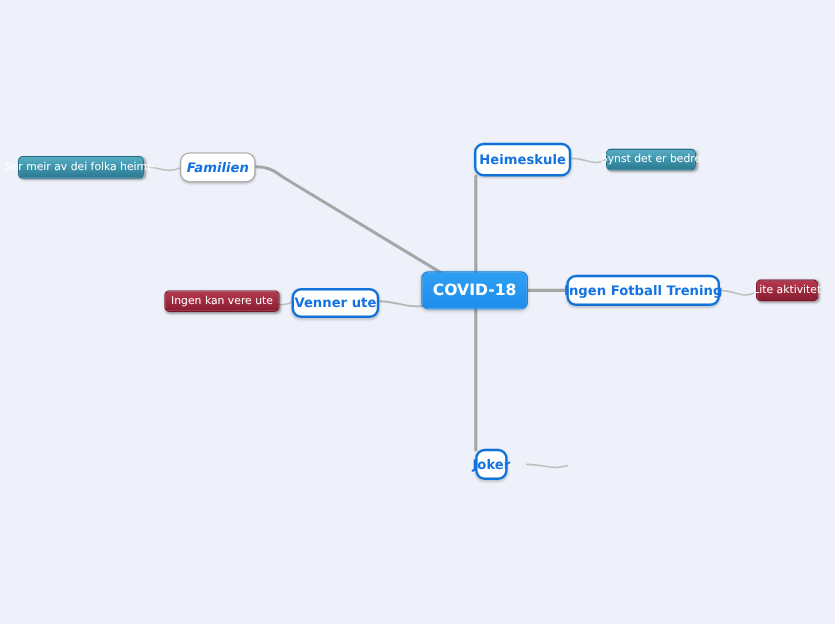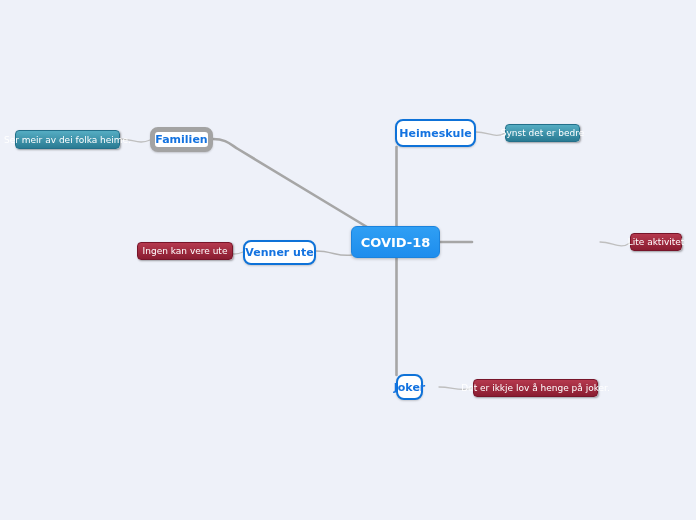--- a/index.html
+++ b/index.html
@@ -36,21 +36,22 @@
   }
   .topic{
     background:#ffffff;
     border:2px solid #0e72d8;
     border-radius:8px;
     color:#1473e0;
     font-size:11px;font-weight:bold;
     box-shadow:0 1px 2px rgba(0,0,0,.18);
   }
   .topic.plain{
-    border:5px solid #a3a3a3;
+    border:1px solid #a3a3a3;
+    font-style:italic;
   }
   .note{
     border-radius:4px;
     color:#ffffff;
     font-size:9px;
     box-shadow:1px 1px 2px rgba(0,0,0,.35);
     padding:0 4px;
   }
   .note.teal{
     background:linear-gradient(#55adc3,#2a7b93);
@@ -80,26 +81,26 @@
   </svg>
 
   <div class="node root" style="left:351px;top:226px;width:89px;height:32px">COVID-18</div>
 
   <div class="node topic plain" style="left:150px;top:127px;width:63px;height:25px">Familien</div>
 
   <div class="node topic" style="left:243px;top:240px;width:73px;height:25px">Venner ute</div>
 
   <div class="node topic" style="left:395px;top:119px;width:81px;height:28px">Heimeskule</div>
 
+  <div class="node topic" style="left:472px;top:229px;width:128px;height:26px">Ingen Fotball Trening</div>
 
   <div class="node topic" style="left:396px;top:374px;width:27px;height:26px">Joker</div>
 
   <div class="node note teal" style="left:15px;top:130px;width:105px;height:19px">Ser meir av dei folka heime.</div>
 
   <div class="node note red" style="left:137px;top:242px;width:96px;height:18px">Ingen kan vere ute</div>
 
   <div class="node note teal" style="left:505px;top:124px;width:75px;height:18px">Synst det er bedre</div>
 
   <div class="node note red" style="left:630px;top:233px;width:52px;height:18px">Lite aktivitet</div>
 
-  <div class="node note red" style="left:473px;top:379px;width:125px;height:18px">Det er ikkje lov å henge på joker.</div>
 
 </div>
 
 </body></html>

